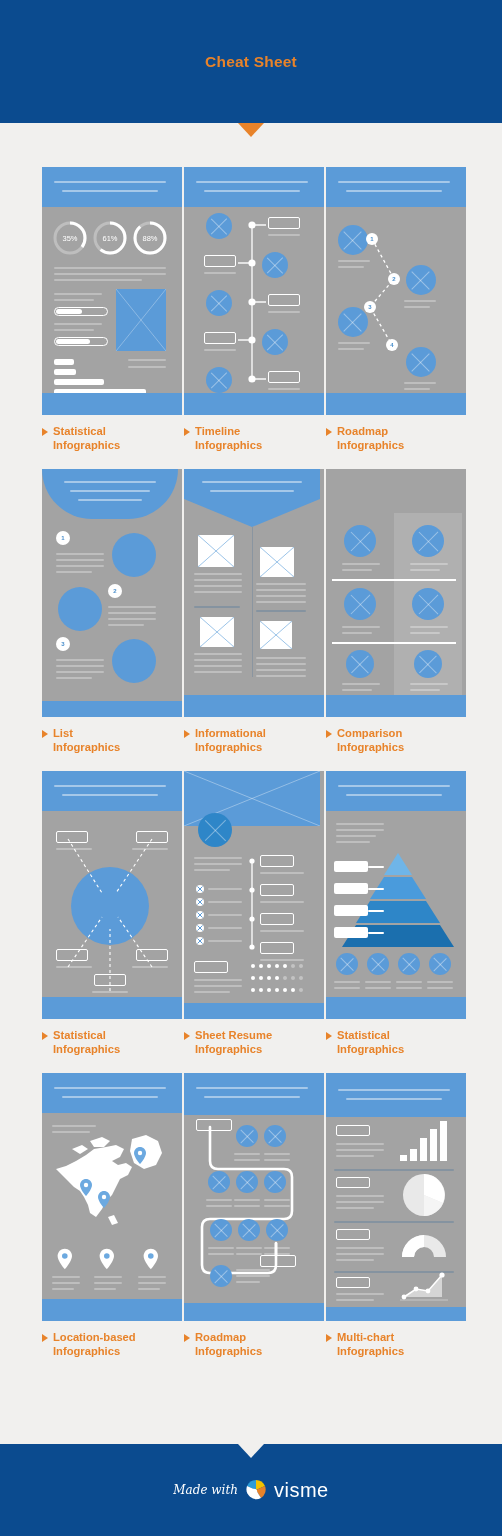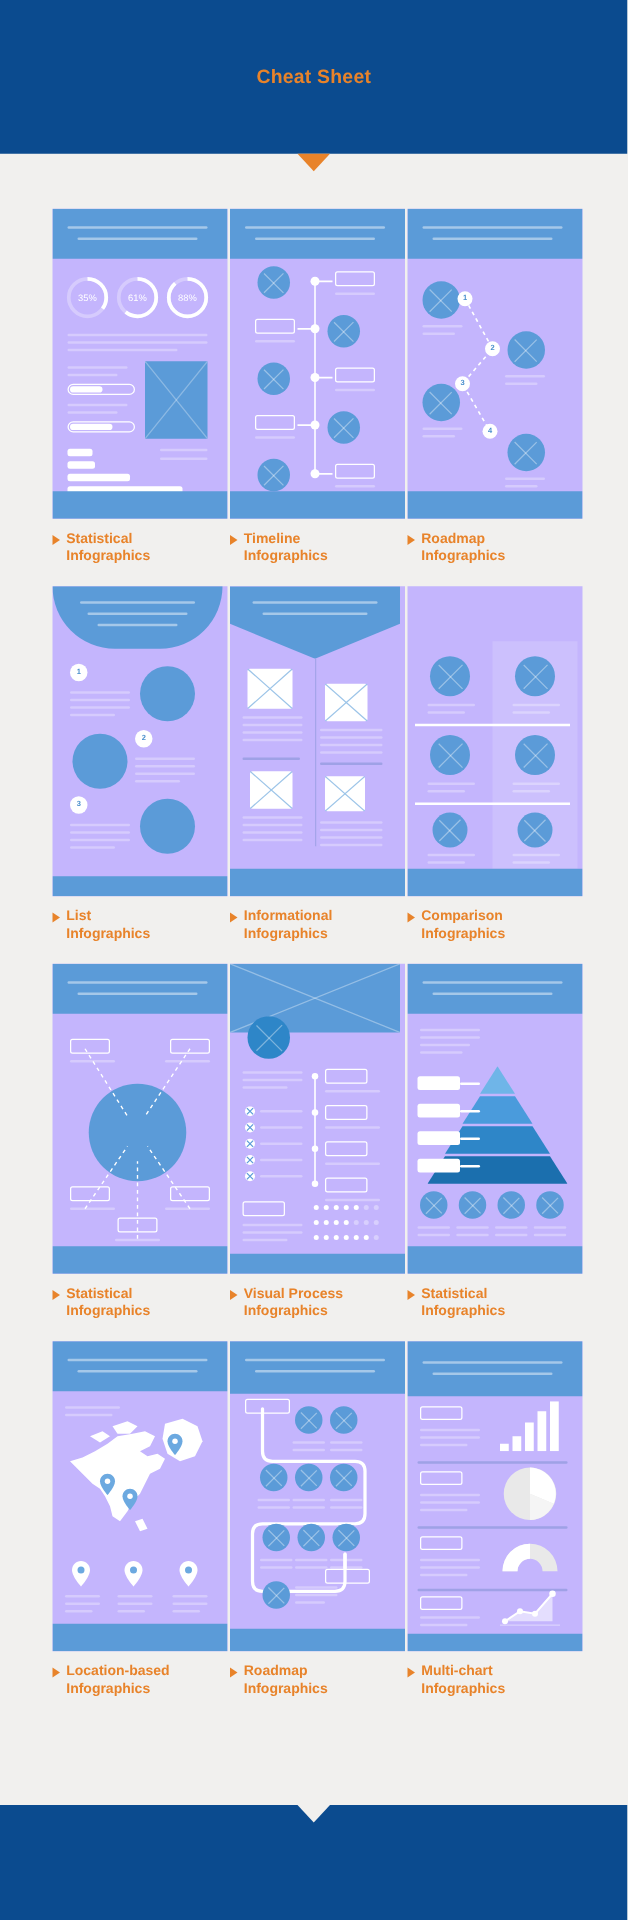--- a/index.html
+++ b/index.html
@@ -48,21 +48,21 @@
     padding: 44px 42px 0 42px;
     display: grid;
     grid-template-columns: repeat(3, 136px);
     column-gap: 6px;
     row-gap: 17px;
   }
   .cell { width: 136px; }
 
   .card {
     width: 140px; height: 248px;
-    background: #c4b5fd;
+    background: #a3a3a3;
     position: relative;
     overflow: hidden;
   }
   .card-hd { background: #5b9bd8; width: 100%; height: 40px; position: relative; }
   .card-ft { background: #5b9bd8; width: 100%; height: 22px; position: absolute; bottom: 0; left: 0; }
 
   .hline { background: rgba(255,255,255,.45); height: 2px; border-radius: 1px; position: absolute; }
   .tline { background: rgba(255,255,255,.30); height: 2px; border-radius: 1px; }
   .dline { background: rgba(28,90,150,.22); height: 2px; border-radius: 1px; }
 
@@ -535,21 +535,21 @@
         </g>
         <g fill="rgba(255,255,255,.35)">
             <circle cx="51" cy="27" r="2"></circle>
           </g>
       </svg>
       <div class="card-ft" style="height:16px"></div>
     </div>
     <div class="label">
       <span class="bullet"></span>
       <span>
-        <span>Visual Process</span><br>
+        <span>Sheet Resume</span><br>
         <span>Infographics</span>
       </span>
     </div>
   </div>
 
   <div class="cell">
     <div class="card">
       <div class="card-hd">
         <div class="hline" style="left:12px;top:14px;width:112px"></div>
         <div class="hline" style="left:20px;top:23px;width:96px"></div>
@@ -776,13 +776,24 @@
         <span>Multi-chart</span><br>
         <span>Infographics</span>
       </span>
     </div>
   </div>
 
 </div>
 
 <div class="footer">
   <div class="footer-notch"></div>
+  <div class="flogo">
+    <span class="made">Made with</span>
+    <svg width="22" height="22" viewBox="0 0 22 22">
+      <path d="M11,11 L2,7 A10,10 0 0,1 11,1 Z" fill="#2b9cd8"></path>
+      <path d="M11,11 L11,1 A10,10 0 0,1 20,7 Z" fill="#f2c200"></path>
+      <path d="M11,11 L20,7 A10,10 0 0,1 16,19 Z" fill="#e8832a"></path>
+      <path d="M11,11 L16,19 A10,10 0 0,1 2,7 Z" fill="#ffffff"></path>
+      <circle cx="9" cy="13" r="3.2" fill="#ffffff"></circle>
+    </svg>
+    <span class="visme">visme</span>
+  </div>
 </div>
 
 </body></html>

